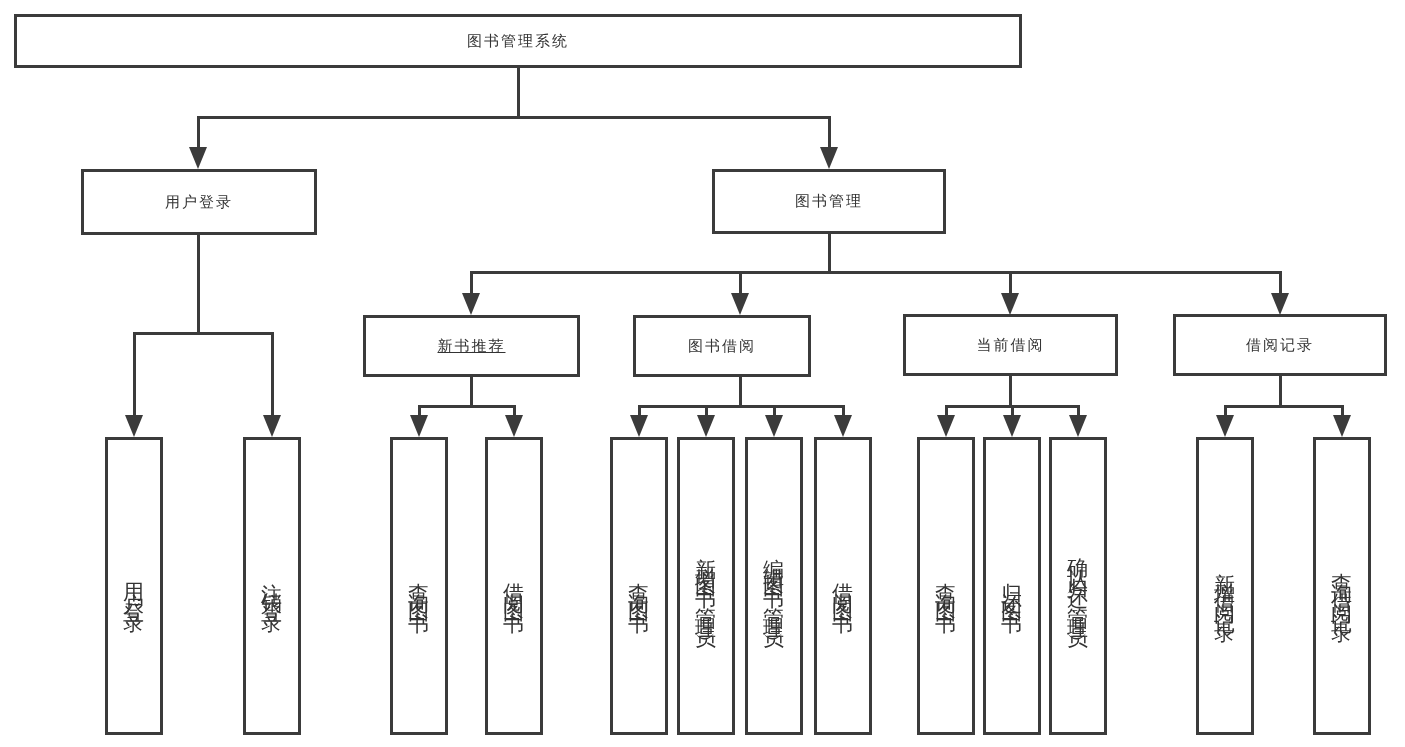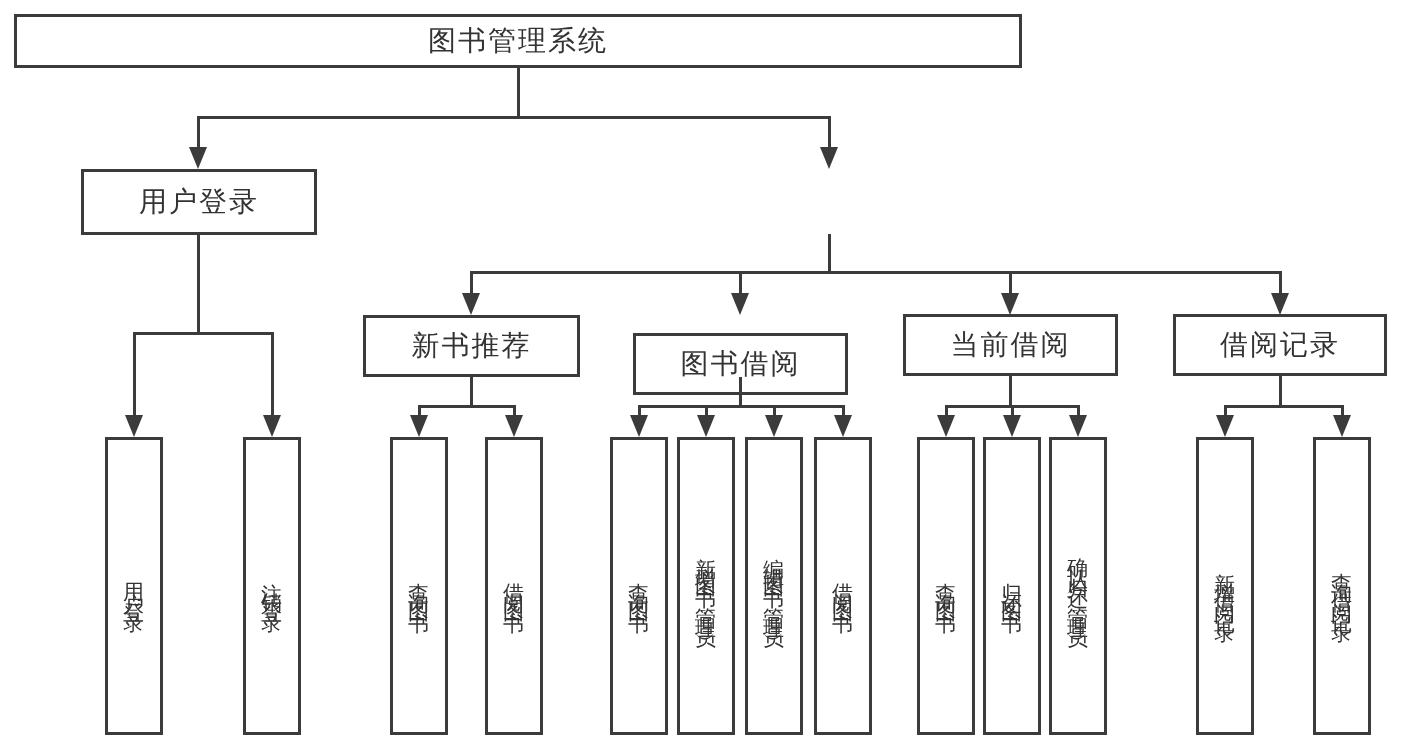--- a/index.html
+++ b/index.html
@@ -14,21 +14,21 @@
   .node {
     position: absolute;
     box-sizing: border-box;
     border: 3px solid #3b3b3b;
     background: #ffffff;
     color: #333333;
     display: flex;
     align-items: center;
     justify-content: center;
   }
-  .node.hbox { font-size: 28px; letter-spacing: 2px; }
+  .node.hbox { font-size: 15px; letter-spacing: 2px; }
   .node.leaf {
     writing-mode: vertical-rl;
     font-size: 21px;
     letter-spacing: 10px;
     line-height: 1;
   }
   .vline, .hline {
     position: absolute;
     background: #3b3b3b;
   }
@@ -59,41 +59,42 @@
   <div class="node hbox" style="left:14px; top:14px; width:1008px; height:54px;">图书管理系统</div>
 
   <div class="vline" style="left:517px; top:68px; height:51px;"></div>
   <div class="hline" style="left:197px; top:116px; width:634px;"></div>
   <div class="vline" style="left:197px; top:116px; height:33px;"></div>
   <div class="arrowhead" style="left:189px; top:147px;"></div>
   <div class="vline" style="left:828px; top:116px; height:33px;"></div>
   <div class="arrowhead" style="left:820px; top:147px;"></div>
 
   <div class="node hbox" style="left:81px; top:169px; width:236px; height:66px;">用户登录</div>
+  <div class="node hbox" style="left:712px; top:169px; width:234px; height:65px;">图书管理</div>
 
   <div class="vline" style="left:197px; top:235px; height:100px;"></div>
   <div class="hline" style="left:133px; top:332px; width:141px;"></div>
   <div class="vline" style="left:133px; top:332px; height:85px;"></div>
   <div class="arrowhead" style="left:125px; top:415px;"></div>
   <div class="vline" style="left:271px; top:332px; height:85px;"></div>
   <div class="arrowhead" style="left:263px; top:415px;"></div>
 
   <div class="vline" style="left:828px; top:234px; height:40px;"></div>
   <div class="hline" style="left:470px; top:271px; width:812px;"></div>
   <div class="vline" style="left:470px; top:271px; height:24px;"></div>
   <div class="arrowhead" style="left:462px; top:293px;"></div>
   <div class="vline" style="left:739px; top:271px; height:24px;"></div>
   <div class="arrowhead" style="left:731px; top:293px;"></div>
   <div class="vline" style="left:1009px; top:271px; height:24px;"></div>
   <div class="arrowhead" style="left:1001px; top:293px;"></div>
   <div class="vline" style="left:1279px; top:271px; height:24px;"></div>
   <div class="arrowhead" style="left:1271px; top:293px;"></div>
 
-  <div class="node hbox" style="left:363px; top:315px; width:217px; height:62px;">新书推荐</div>
-  <div class="node hbox" style="left:633px; top:333px; width:215px; height:62px;">图书借阅</div>
+  <div class="node hbox" style="left:363px; top:315px; width:217px; height:62px;text-decoration:underline;">新书推荐</div>
+  <div class="node hbox" style="left:633px; top:315px; width:178px; height:62px;">图书借阅</div>
   <div class="node hbox" style="left:1173px; top:314px; width:214px; height:62px;">借阅记录</div>
   <div class="node hbox" style="left:903px; top:314px; width:215px; height:62px;">当前借阅</div>
 
   <div class="vline" style="left:470px; top:377px; height:31px;"></div>
   <div class="hline" style="left:418px; top:405px; width:98px;"></div>
   <div class="vline" style="left:418px; top:405px; height:12px;"></div>
   <div class="arrowhead" style="left:410px; top:415px;"></div>
   <div class="vline" style="left:513px; top:405px; height:12px;"></div>
   <div class="arrowhead" style="left:505px; top:415px;"></div>
 

